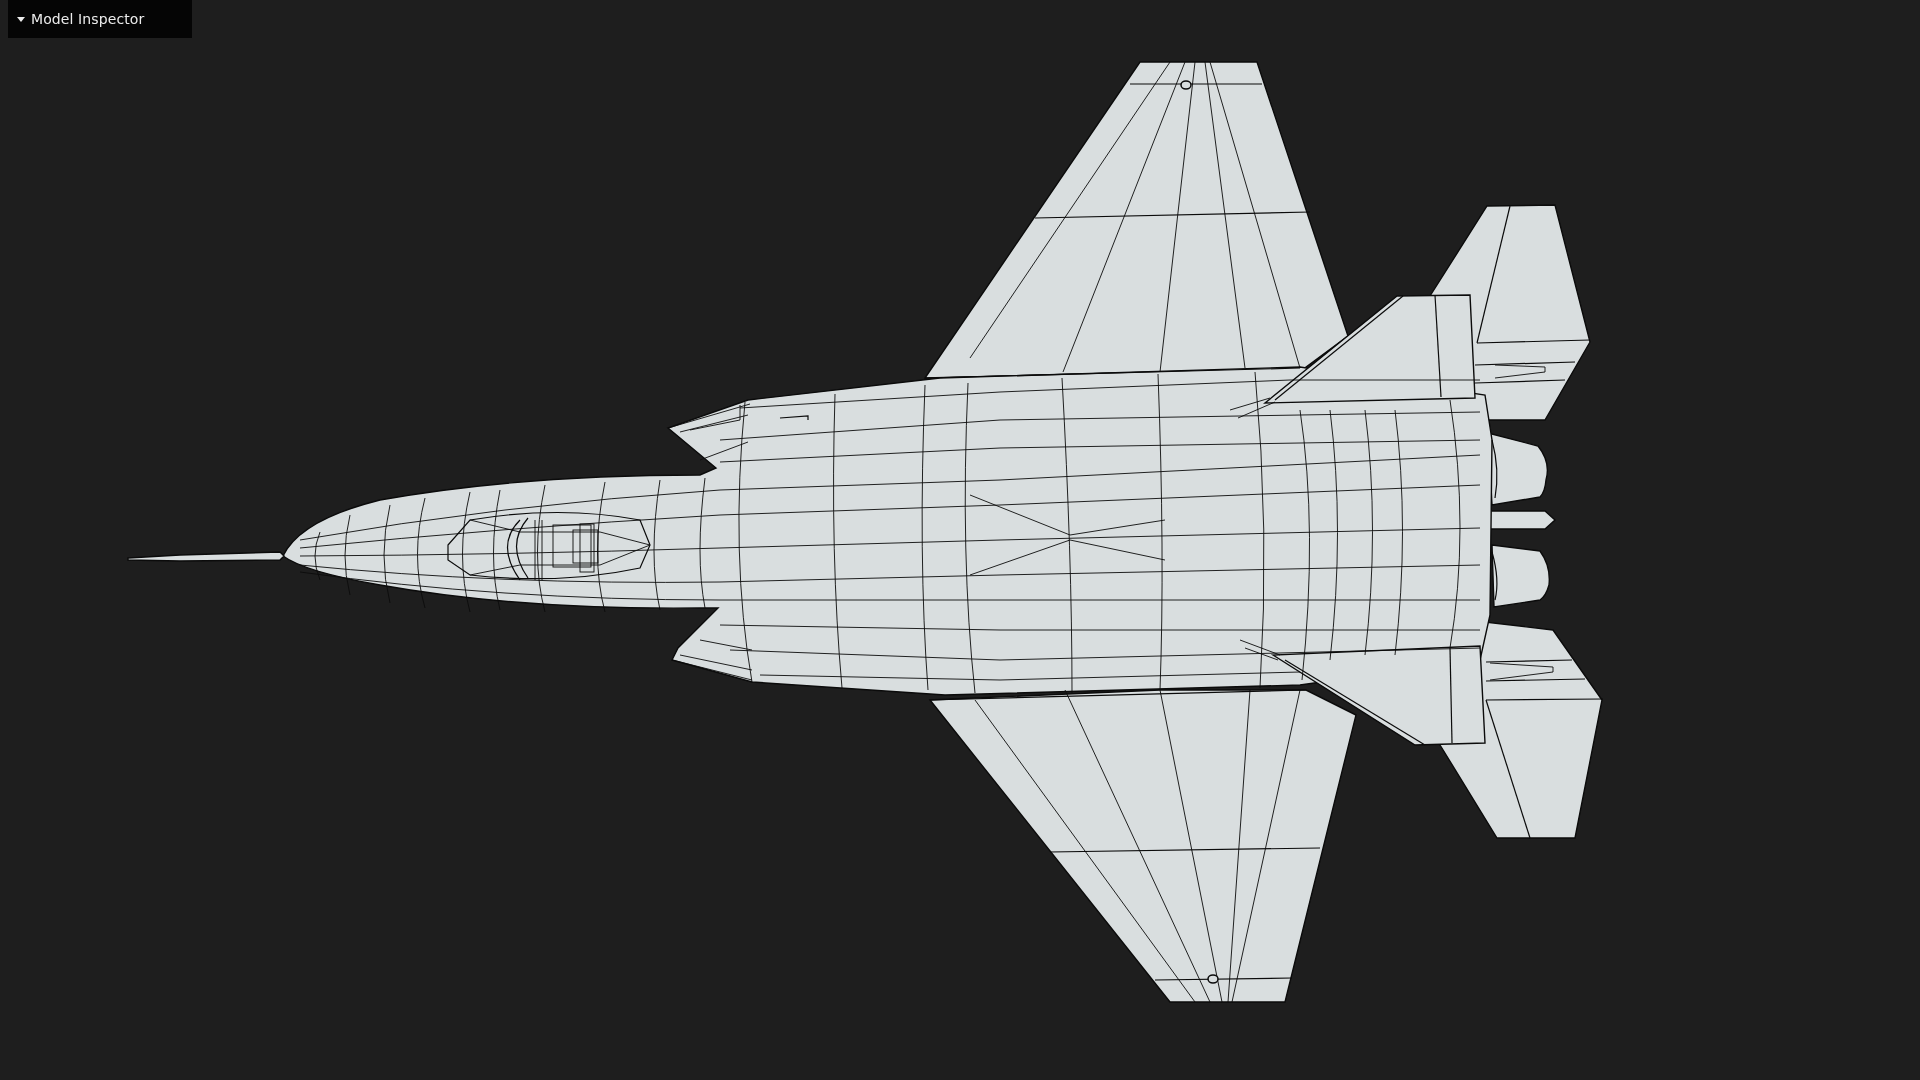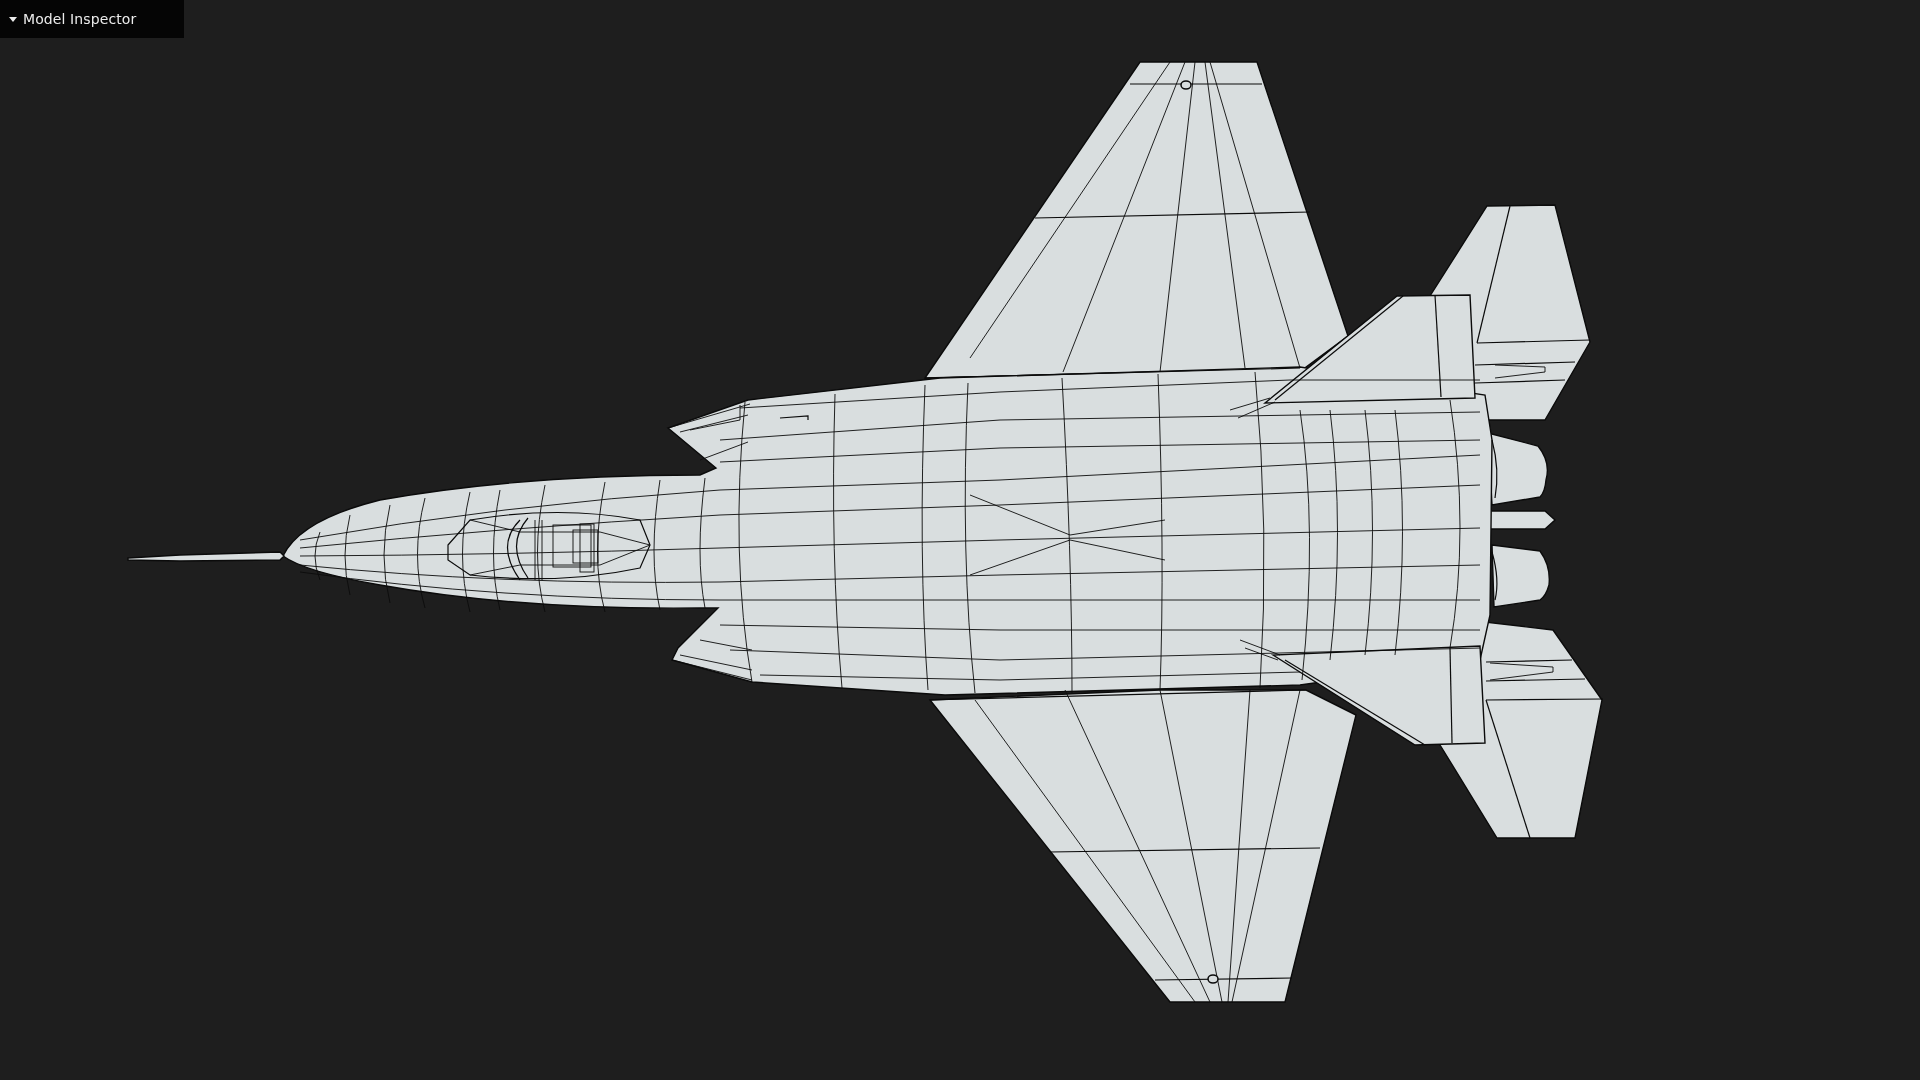--- a/index.html
+++ b/index.html
@@ -7,21 +7,21 @@
     width: 1920px; height: 1080px; overflow: hidden;
     background: #1e1e1e;
     font-family: "DejaVu Sans", sans-serif;
     position: relative;
   }
   .viewport {
     position: absolute; left: 0; top: 0; width: 1920px; height: 1080px;
   }
   .viewport svg { position: absolute; left: 0; top: 0; }
   .inspector-header {
-    position: absolute; left: 0; top: 0;
+    position: absolute; left: 8px; top: 0;
     width: 184px; height: 38px;
     background: #050505;
     display: flex; align-items: center;
     box-sizing: border-box; padding-left: 9px;
     color: #ececec; font-size: 14px; letter-spacing: 0.1px;
     cursor: pointer; user-select: none;
   }
   .caret {
     width: 0; height: 0; margin-right: 6px;
     border-left: 4px solid transparent;

